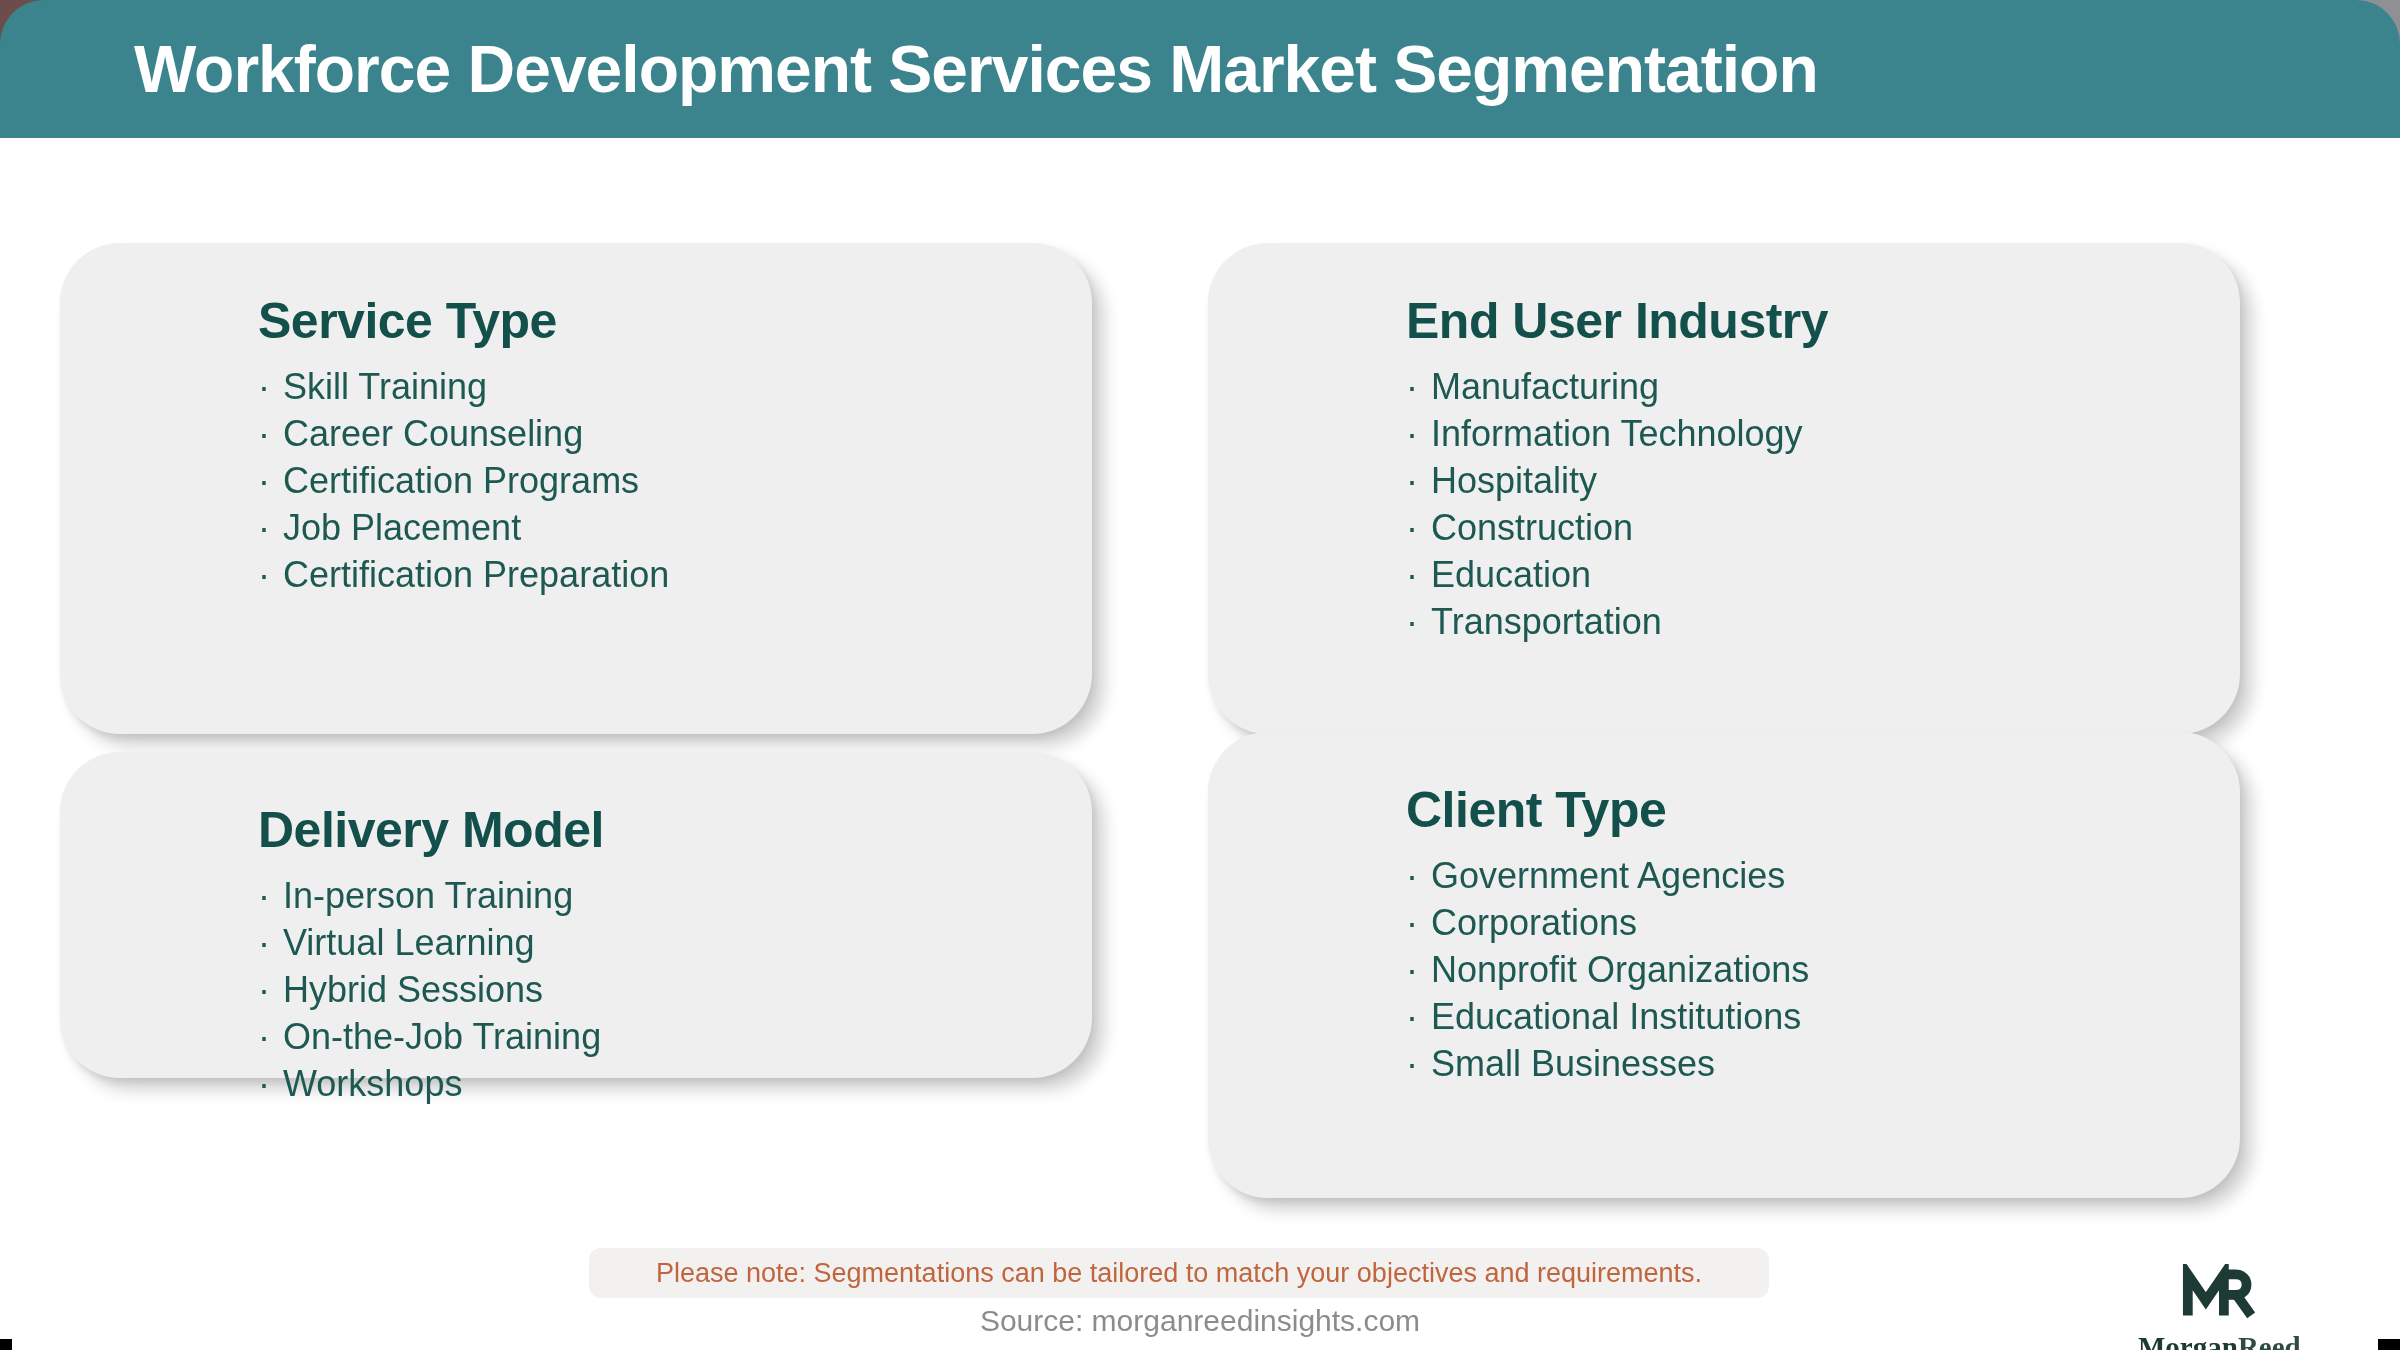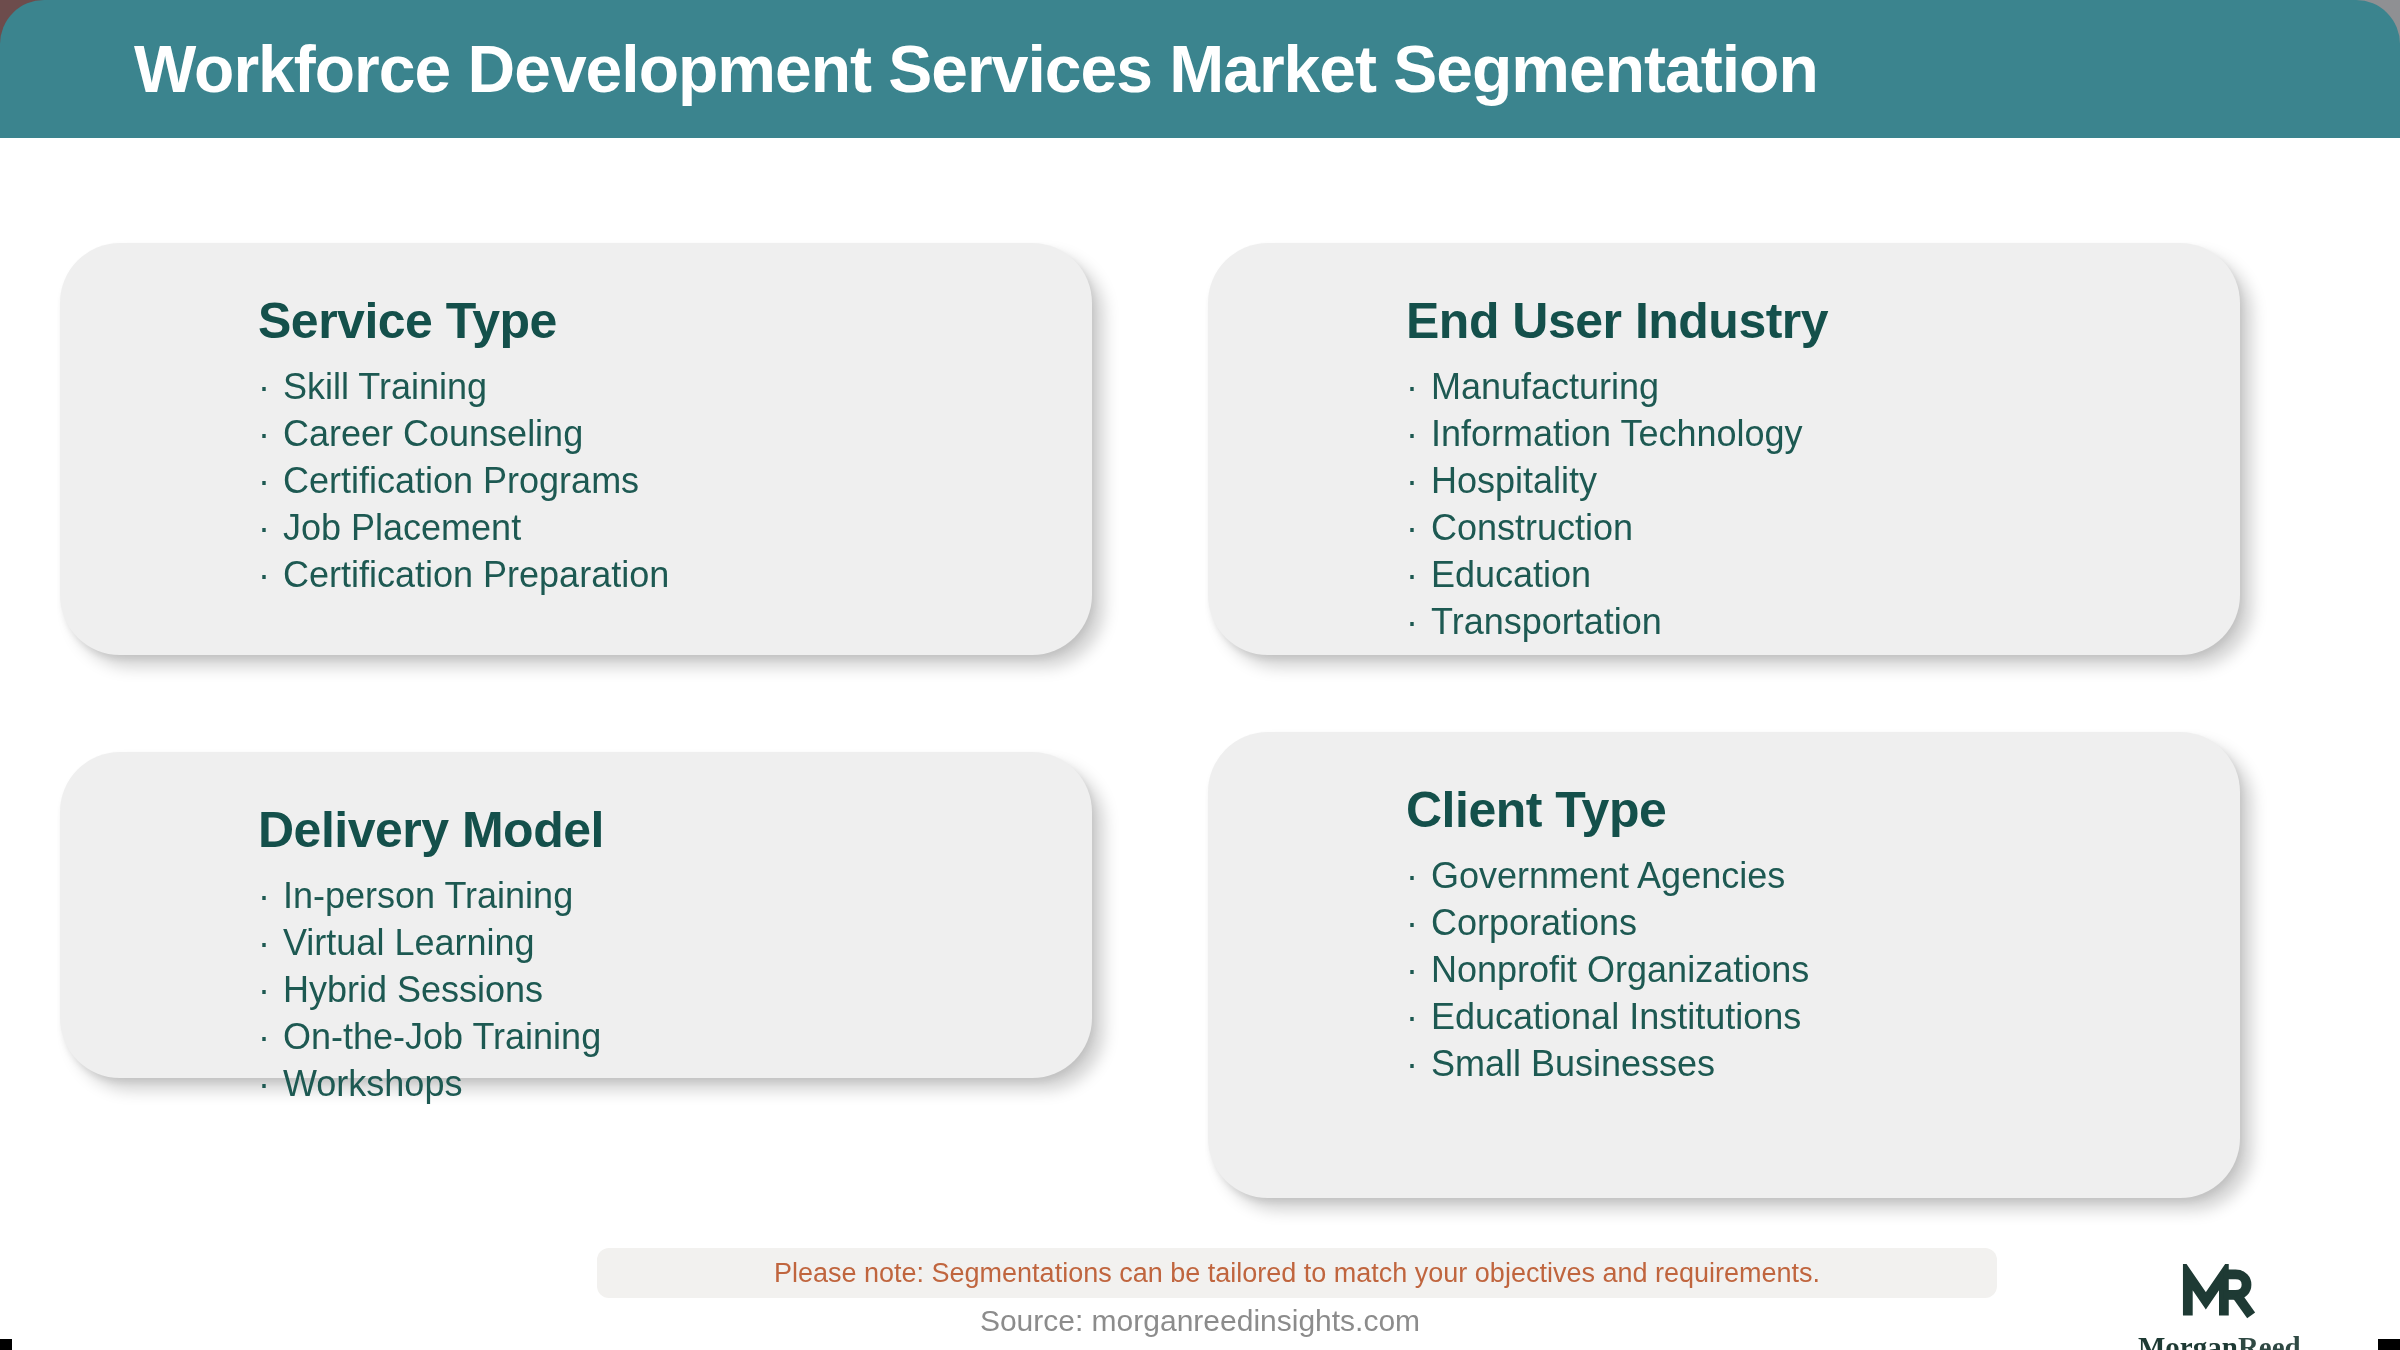--- a/index.html
+++ b/index.html
@@ -40,21 +40,21 @@
   .header h1{
     color:#ffffff;
     font-size:66px;
     font-weight:bold;
     letter-spacing:-1px;
     white-space:nowrap;
   }
 
   .card{
     position:absolute;
-    width:1032px;height:412px;
+    width:1032px;height:491px;
     background:var(--card-background,#efefef);
     border-radius:60px;
     box-shadow:12px 12px 16px rgba(0,0,0,0.18), 2px 4px 6px rgba(0,0,0,0.08);
     padding:50px 60px 0 198px;
   }
   .card-a{left:60px;top:243px;}
   .card-b{left:1208px;top:243px;}
   .card-c{left:60px;top:752px;height:326px;}
   .card-d{left:1208px;top:732px;height:466px;}
 
@@ -76,24 +76,24 @@
     white-space:nowrap;
   }
   .card li::before{
     content:"\00B7";
     margin-right:13px;
   }
 
   .note{
     position:absolute;
     left:589px;top:1248px;
-    width:1400px;height:50px;
+    width:1180px;height:50px;
     background:var(--note-background,#f2f1ef);
     border-radius:12px;
-    display:flex;align-items:center;justify-content:center;margin-left:8px;
+    display:flex;align-items:center;justify-content:center;
   }
   .note span{
     color:var(--note-text,#c0653e);
     font-size:27px;
     white-space:nowrap;
   }
   .source{
     position:absolute;
     left:589px;top:1304px;
     width:1222px;

